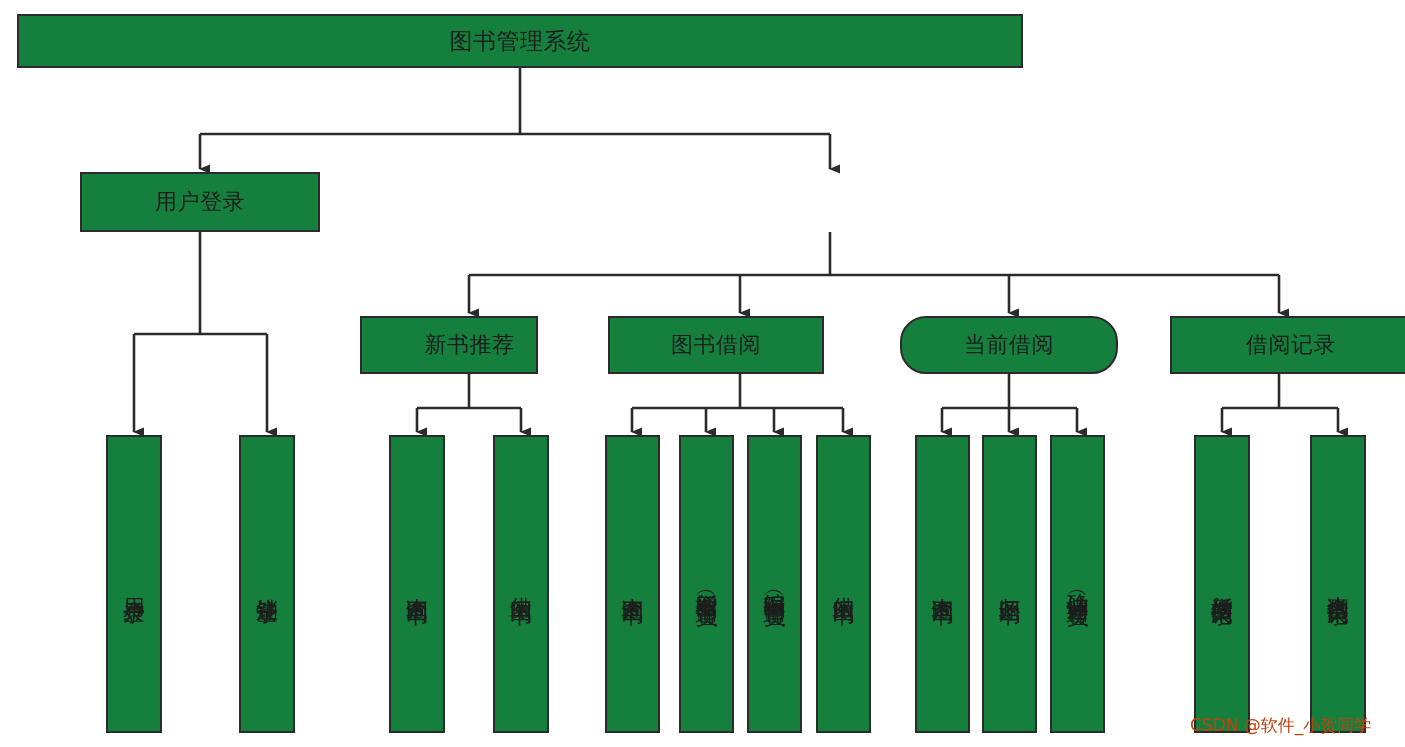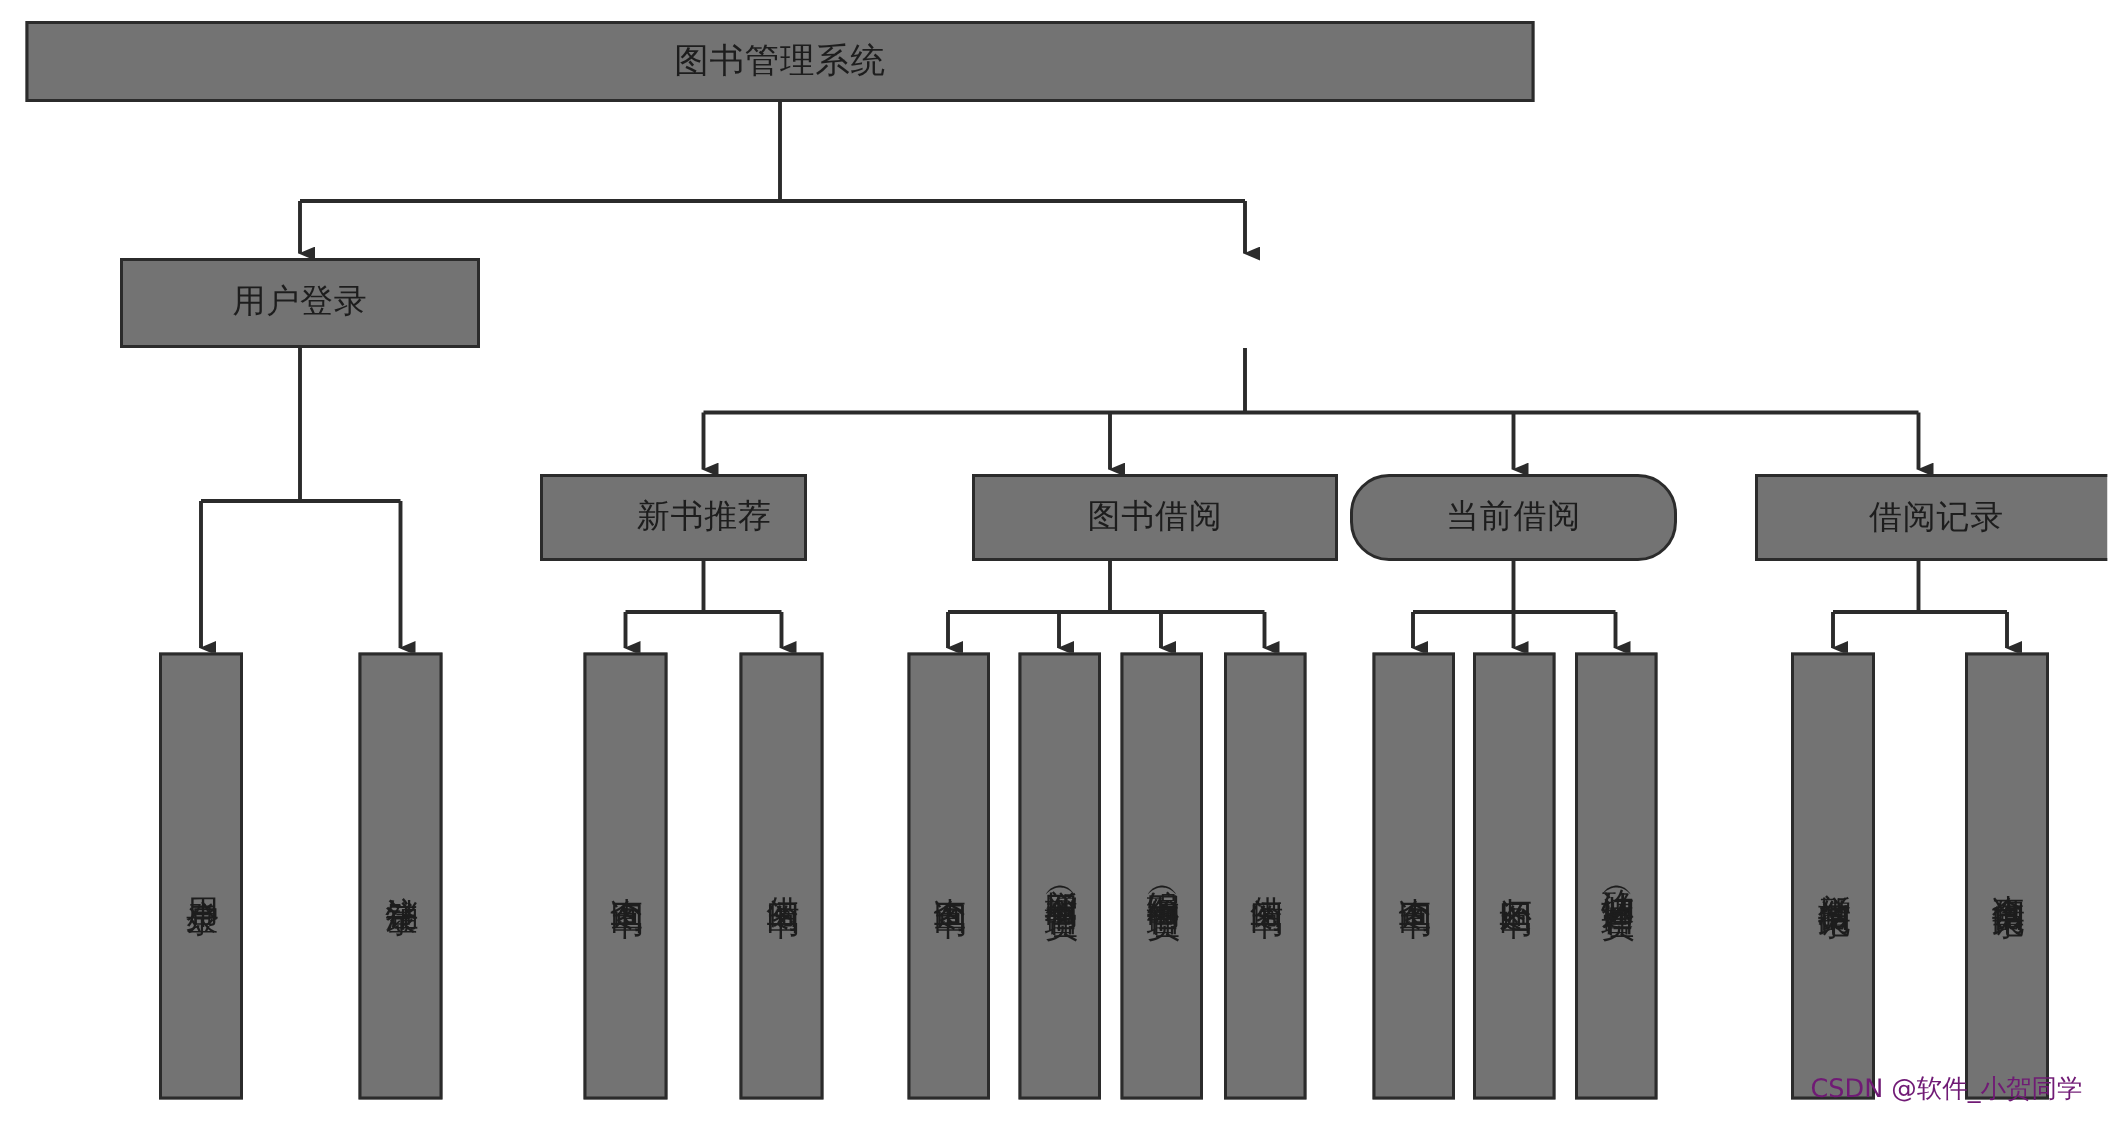--- a/index.html
+++ b/index.html
@@ -21,21 +21,21 @@
   #edges-svg {
     position: absolute;
     left: 0;
     top: 0;
     width: 1405px;
     height: 747px;
   }
   .node {
     position: absolute;
     box-sizing: border-box;
-    background: #737373;
+    background: #15803d;
     border: 2px solid #2b2b2b;
     display: flex;
     align-items: center;
     justify-content: center;
     z-index: 3;
   }
   .node-label {
     color: #1d1d1d;
     line-height: 1.16;
     text-align: center;
@@ -58,25 +58,24 @@
     font-size: 22px;
     letter-spacing: 2px;
     line-height: 1;
     max-height: 272px;
   }
   .watermark {
     position: absolute;
     left: 1190px;
     top: 714px;
     font-size: 17px;
-    color: #701a75;
+    color: #c2410c;
     z-index: 6;
     white-space: nowrap;
     font-family: "DejaVu Sans", "Liberation Sans", sans-serif;
-    margin-left: 17px;
   }
 </style>
 </head>
 <body>
 
 <div id="diagram-root">
 
   <svg id="edges-svg" viewBox="0 0 1405 747" xmlns="http://www.w3.org/2000/svg">
     <defs>
       <marker id="arrowhead" markerWidth="10" markerHeight="12" refX="4.6" refY="10" orient="auto" markerUnits="userSpaceOnUse">
@@ -133,21 +132,21 @@
     <span class="node-label">图书管理系统</span>
   </div>
 
   <div class="node horizontal" style="left:80px; top:172px; width:240px; height:60px;">
     <span class="node-label">用户登录</span>
   </div>
 
   <div class="node horizontal" style="left:360px; top:316px; width:178px; height:58px;padding-left:41px;">
     <span class="node-label">新书推荐</span>
   </div>
-  <div class="node horizontal" style="left:648px; top:316px; width:244px; height:58px;">
+  <div class="node horizontal" style="left:608px; top:316px; width:216px; height:58px;">
     <span class="node-label">图书借阅</span>
   </div>
   <div class="node horizontal" style="left:900px; top:316px; width:218px; height:58px;border-radius:26px;">
     <span class="node-label">当前借阅</span>
   </div>
   <div class="node horizontal" style="left:1170px; top:316px; width:242px; height:58px;font-family:Liberation Serif, serif;">
     <span class="node-label">借阅记录</span>
   </div>
 
   <div class="node vertical" style="left:106px; top:435px; width:56px; height:298px;">

